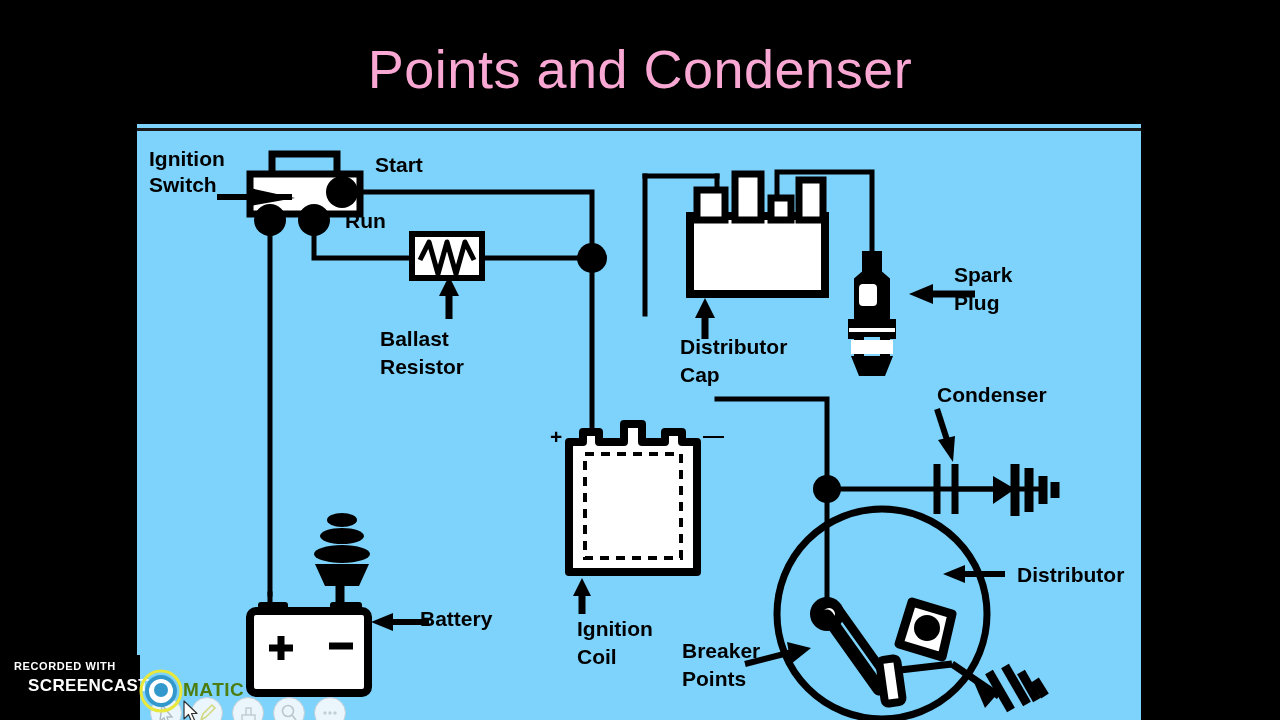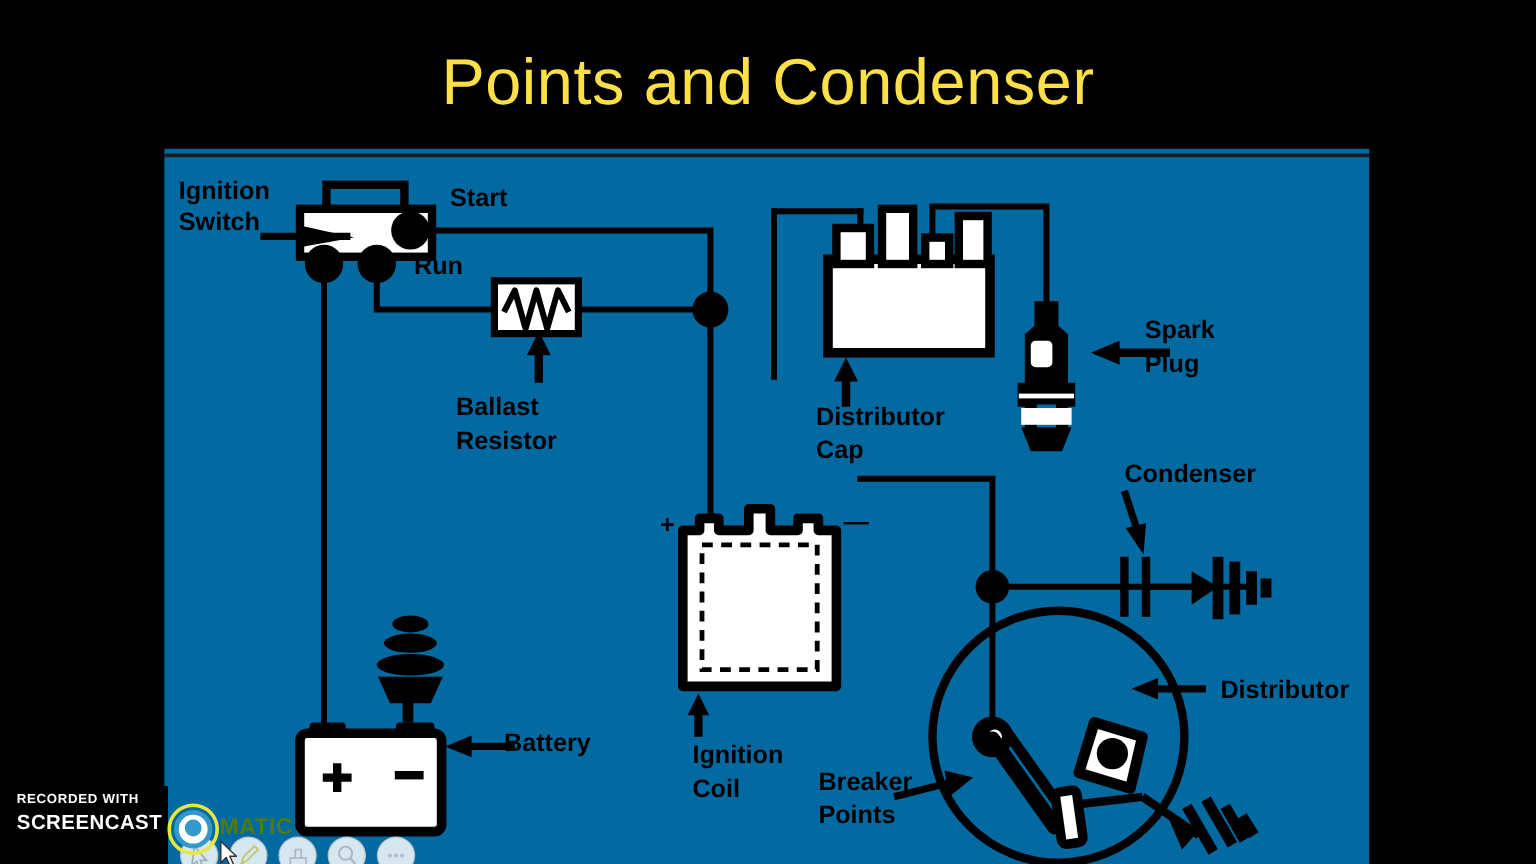--- a/index.html
+++ b/index.html
@@ -14,34 +14,34 @@
     background: #000000;
     overflow: hidden;
     font-family: "Liberation Sans", sans-serif;
   }
   #title {
     position: absolute;
     left: 0;
     top: 38px;
     width: 1280px;
     text-align: center;
-    color: #fde047;
+    color: #f9a8d4;
     font-size: 54px;
     font-weight: 400;
     letter-spacing: 0.5px;
     font-family: "Liberation Sans", sans-serif;
     white-space: nowrap;
   }
   #diagram-panel {
     position: absolute;
     left: 137px;
     top: 124px;
     width: 1004px;
     height: 596px;
-    background: #0369a1;
+    background: #7dd3fc;
   }
   #diagram-panel .topline {
     position: absolute;
     left: 0; top: 4px;
     width: 1004px; height: 3px;
     background: #1a1a1a;
   }
   svg.diagram {
     position: absolute;
     left: 0;
@@ -70,21 +70,21 @@
   #watermark .wm1 {
     position: absolute;
     left: 14px; top: 5px;
     font-size: 11px;
     font-weight: bold;
     letter-spacing: 0.6px;
     font-family: "Liberation Sans", sans-serif;
   }
   #watermark .wm2 {
     position: absolute;
-    left: 14px; top: 21px;
+    left: 28px; top: 21px;
     font-size: 17px;
     font-weight: bold;
     letter-spacing: 0.4px;
     font-family: "Liberation Sans", sans-serif;
   }
   #wm-logo {
     position: absolute;
     left: 139px;
     top: 669px;
     width: 44px;

